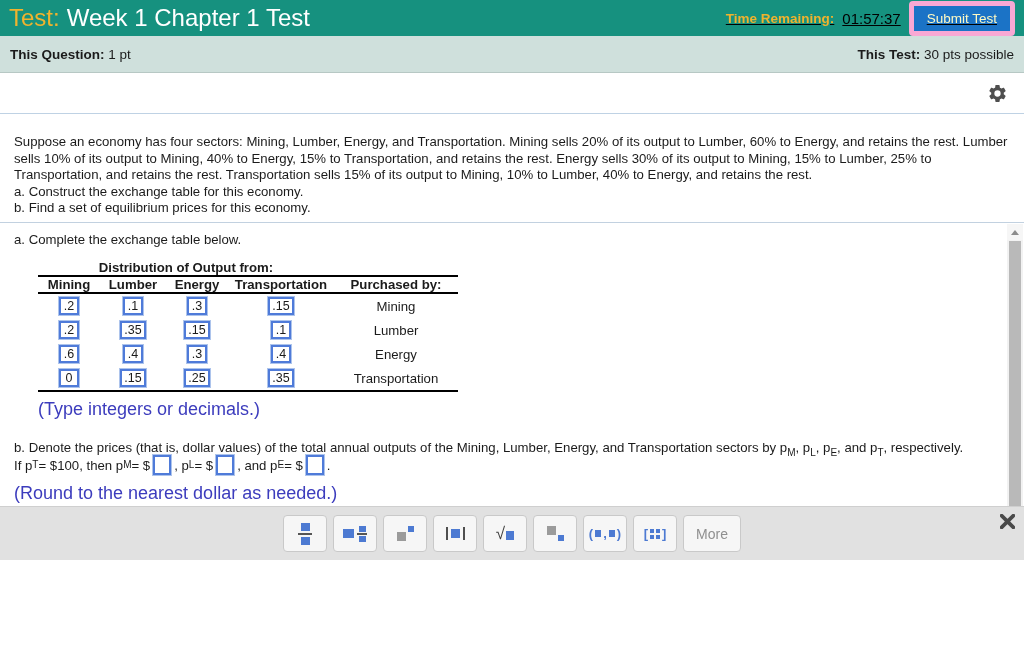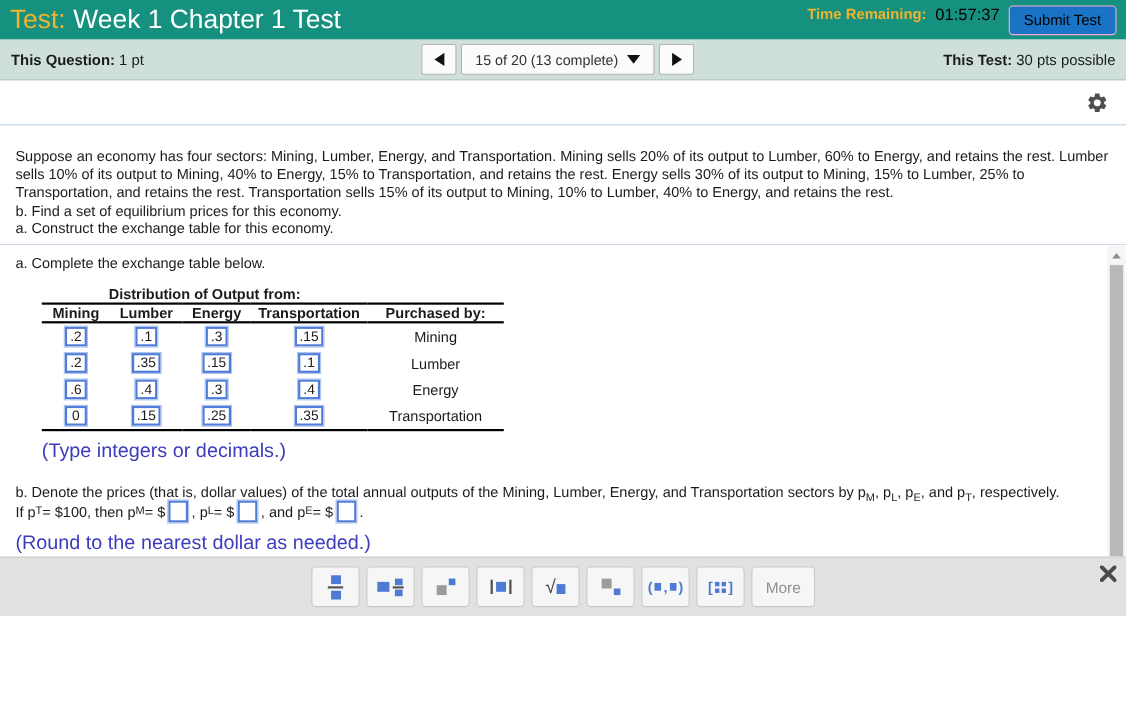--- a/index.html
+++ b/index.html
@@ -4,24 +4,24 @@
 <style>
   * { margin:0; padding:0; box-sizing:border-box; }
   html,body { width:1024px; height:659px; }
   body { font-family:"Liberation Sans","DejaVu Sans",sans-serif; background:#fff; overflow:hidden; }
   .app { width:1024px; height:560px; display:flex; flex-direction:column; background:#fff; }
 
   
   .header { height:36px; background:#16917f; display:flex; align-items:center; padding:0 9px; flex:0 0 auto; }
   .hdr-title { font-size:24px; color:#fff; white-space:nowrap; }
   .hdr-title .gold { color:#f0b32e; margin-right:7px; }
-  .hdr-right { margin-left:auto; display:flex; align-items:flex-start; gap:8px; }
+  .hdr-right { margin-left:auto; display:flex; align-items:center; gap:8px;text-decoration:underline; }
   .time-label { color:#f0b32e; font-weight:bold; font-size:13.5px; }
   .time-value { color:#000000; font-size:15px; }
-  .submit-btn { background:#1b73c6; color:#000000; border:1px solid #f9a8d4; border-radius:4px; font-size:13.5px; padding:5px 13px; cursor:pointer; font-family:inherit; }
+  .submit-btn { background:#1b73c6; color:#fef9c3; border:5px solid #f9a8d4; border-radius:4px; font-size:13.5px; padding:5px 13px; cursor:pointer; font-family:inherit; }
 
   
   .qbar { height:37px; background:#cfe0dc; border-bottom:1px solid #b7c8c4; display:flex; align-items:center; padding:0 10px; position:relative; flex:0 0 auto; font-size:13.5px; color:#1b1b1b; }
   .qbar b { font-weight:bold; }
   .qbar-right { margin-left:auto; }
   .qnav { position:absolute; left:50%; top:50%; transform:translate(-52%,-50%); display:flex; align-items:center; gap:4px; }
   .navbtn { height:28px; background:#fbfbfb; border:1px solid #b3b3b3; border-radius:2px; display:flex; align-items:center; justify-content:center; cursor:pointer; }
   .navbtn.arrow { width:32px; }
   .navbtn.drop { padding:0 12px; gap:8px; font-size:13px; color:#333; font-family:inherit; }
   .tri-left  { width:0; height:0; border-top:6px solid transparent; border-bottom:6px solid transparent; border-right:9px solid #111; }
@@ -87,45 +87,33 @@
     </div>
     <div class="hdr-right">
       <span class="time-label">Time Remaining:</span>
       <span class="time-value">01:57:37</span>
       <button class="submit-btn">Submit Test</button>
     </div>
   </div>
 
   <div class="qbar">
     <span><b>This Question:</b>&nbsp;<span>1 pt</span></span>
-    <div class="qnav">
-      <button class="navbtn arrow">
-          <span class="tri-left"></span>
-        </button>
-      <button class="navbtn drop">
-        <span>15 of 20 (13 complete)</span>
-        <span class="tri-down"></span>
-      </button>
-      <button class="navbtn arrow">
-          <span class="tri-right"></span>
-        </button>
-    </div>
     <span class="qbar-right"><b>This Test:</b>&nbsp;<span>30 pts possible</span></span>
   </div>
 
   <div class="toolrow">
     <svg class="gear" viewBox="0 0 24 24">
         <path fill="#4f4f4f" d="M19.14 12.94c.04-.3.06-.61.06-.94 0-.32-.02-.64-.07-.94l2.03-1.58a.49.49 0 0 0 .12-.61l-1.92-3.32a.49.49 0 0 0-.59-.22l-2.39.96c-.5-.38-1.03-.7-1.62-.94l-.36-2.54a.48.48 0 0 0-.48-.41h-3.84c-.24 0-.43.17-.47.41l-.36 2.54c-.59.24-1.13.57-1.62.94l-2.39-.96a.49.49 0 0 0-.59.22L2.74 8.87c-.12.21-.08.47.12.61l2.03 1.58c-.05.3-.09.63-.09.94s.02.64.07.94l-2.03 1.58a.49.49 0 0 0-.12.61l1.92 3.32c.12.22.37.29.59.22l2.39-.96c.5.38 1.03.7 1.62.94l.36 2.54c.05.24.24.41.48.41h3.84c.24 0 .44-.17.47-.41l.36-2.54c.59-.24 1.13-.56 1.62-.94l2.39.96c.22.08.47 0 .59-.22l1.92-3.32c.12-.22.07-.47-.12-.61l-2.01-1.58zM12 15.6A3.6 3.6 0 1 1 12 8.4a3.6 3.6 0 0 1 0 7.2z"></path>
       </svg>
   </div>
 
   <div class="question">
     <div>Suppose an economy has four sectors: Mining, Lumber, Energy, and Transportation. Mining sells 20% of its output to Lumber, 60% to Energy, and retains the rest. Lumber sells 10% of its output to Mining, 40% to Energy, 15% to Transportation, and retains the rest. Energy sells 30% of its output to Mining, 15% to Lumber, 25% to Transportation, and retains the rest. Transportation sells 15% of its output to Mining, 10% to Lumber, 40% to Energy, and retains the rest.</div>
+    <div>a. Construct the exchange table for this economy.</div>
     <div>b. Find a set of equilibrium prices for this economy.</div>
-    <div>a. Construct the exchange table for this economy.</div>
   </div>
 
   <div class="answer">
     <div class="prompt-a">a. Complete the exchange table below.</div>
 
     <table class="xch">
       <thead>
         <tr class="cap-row">
           <td colspan="4">Distribution of Output from:</td>
           <td></td>

